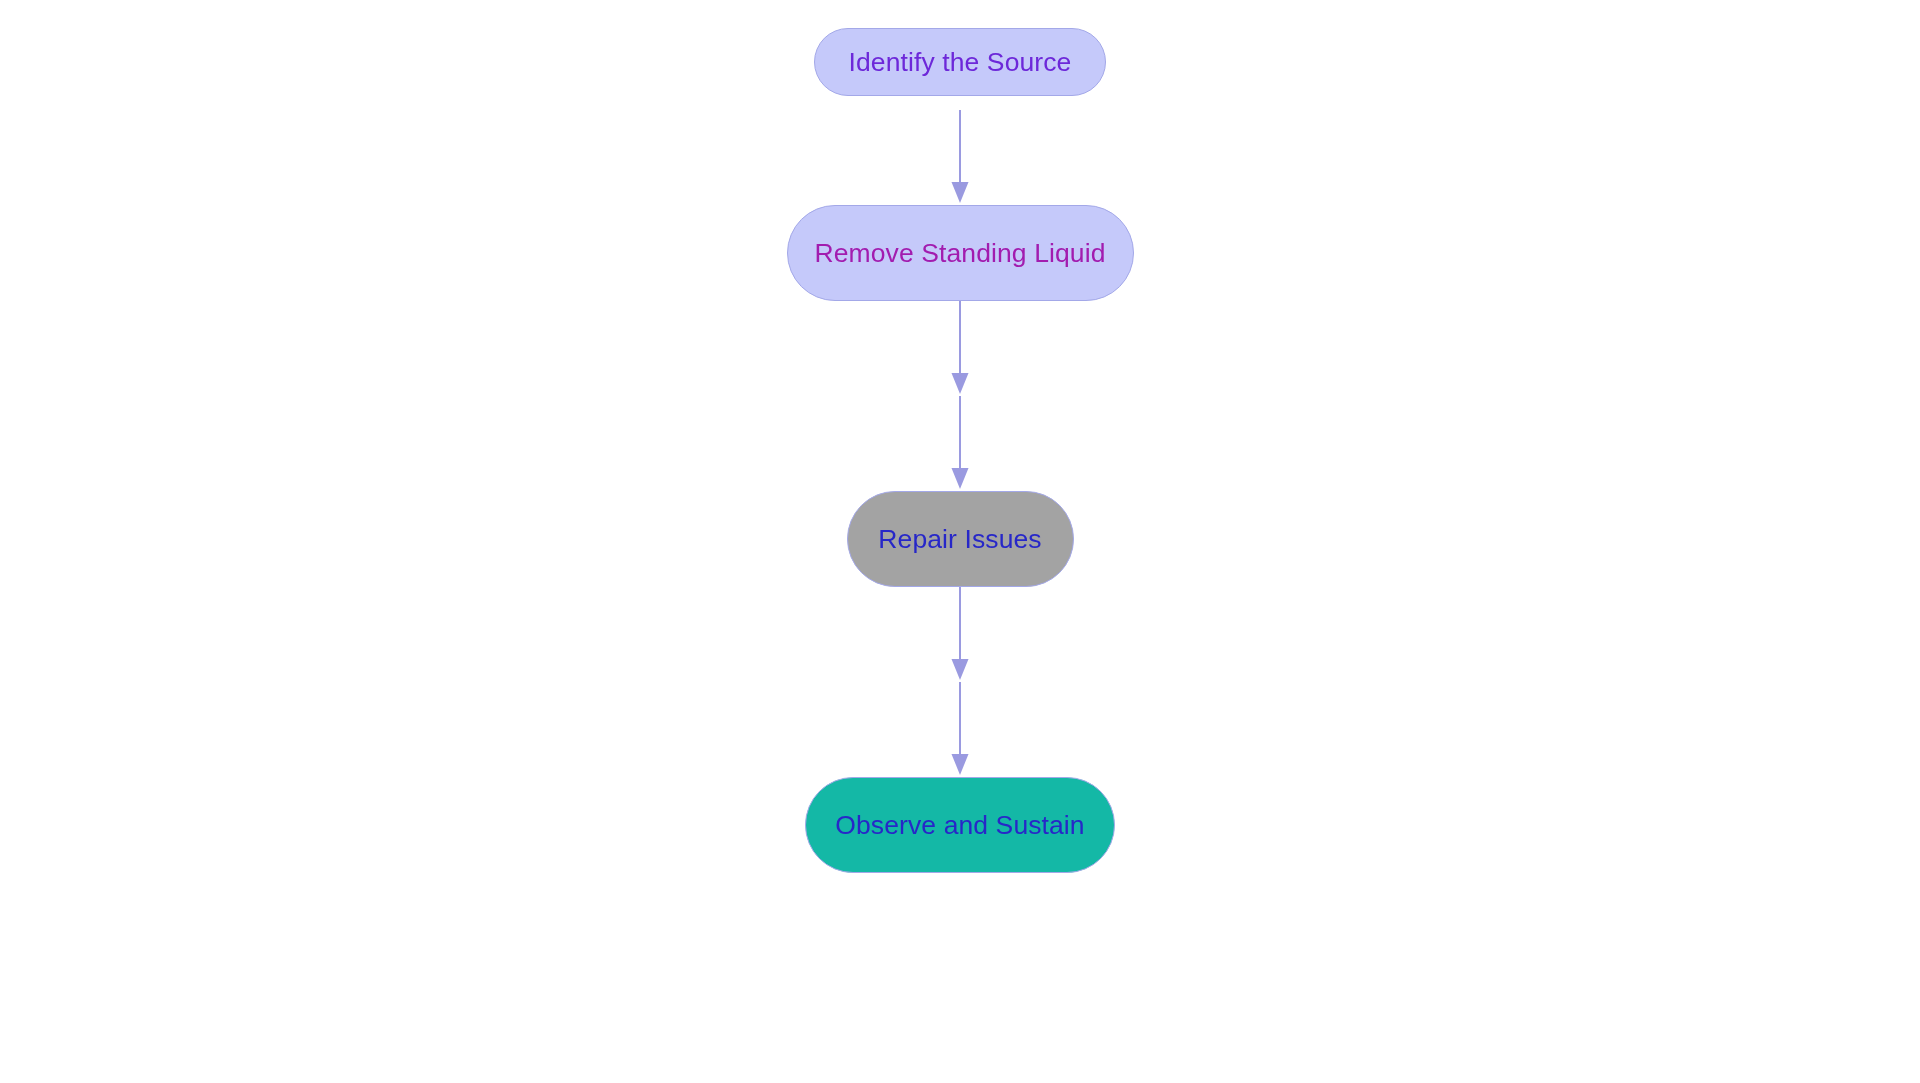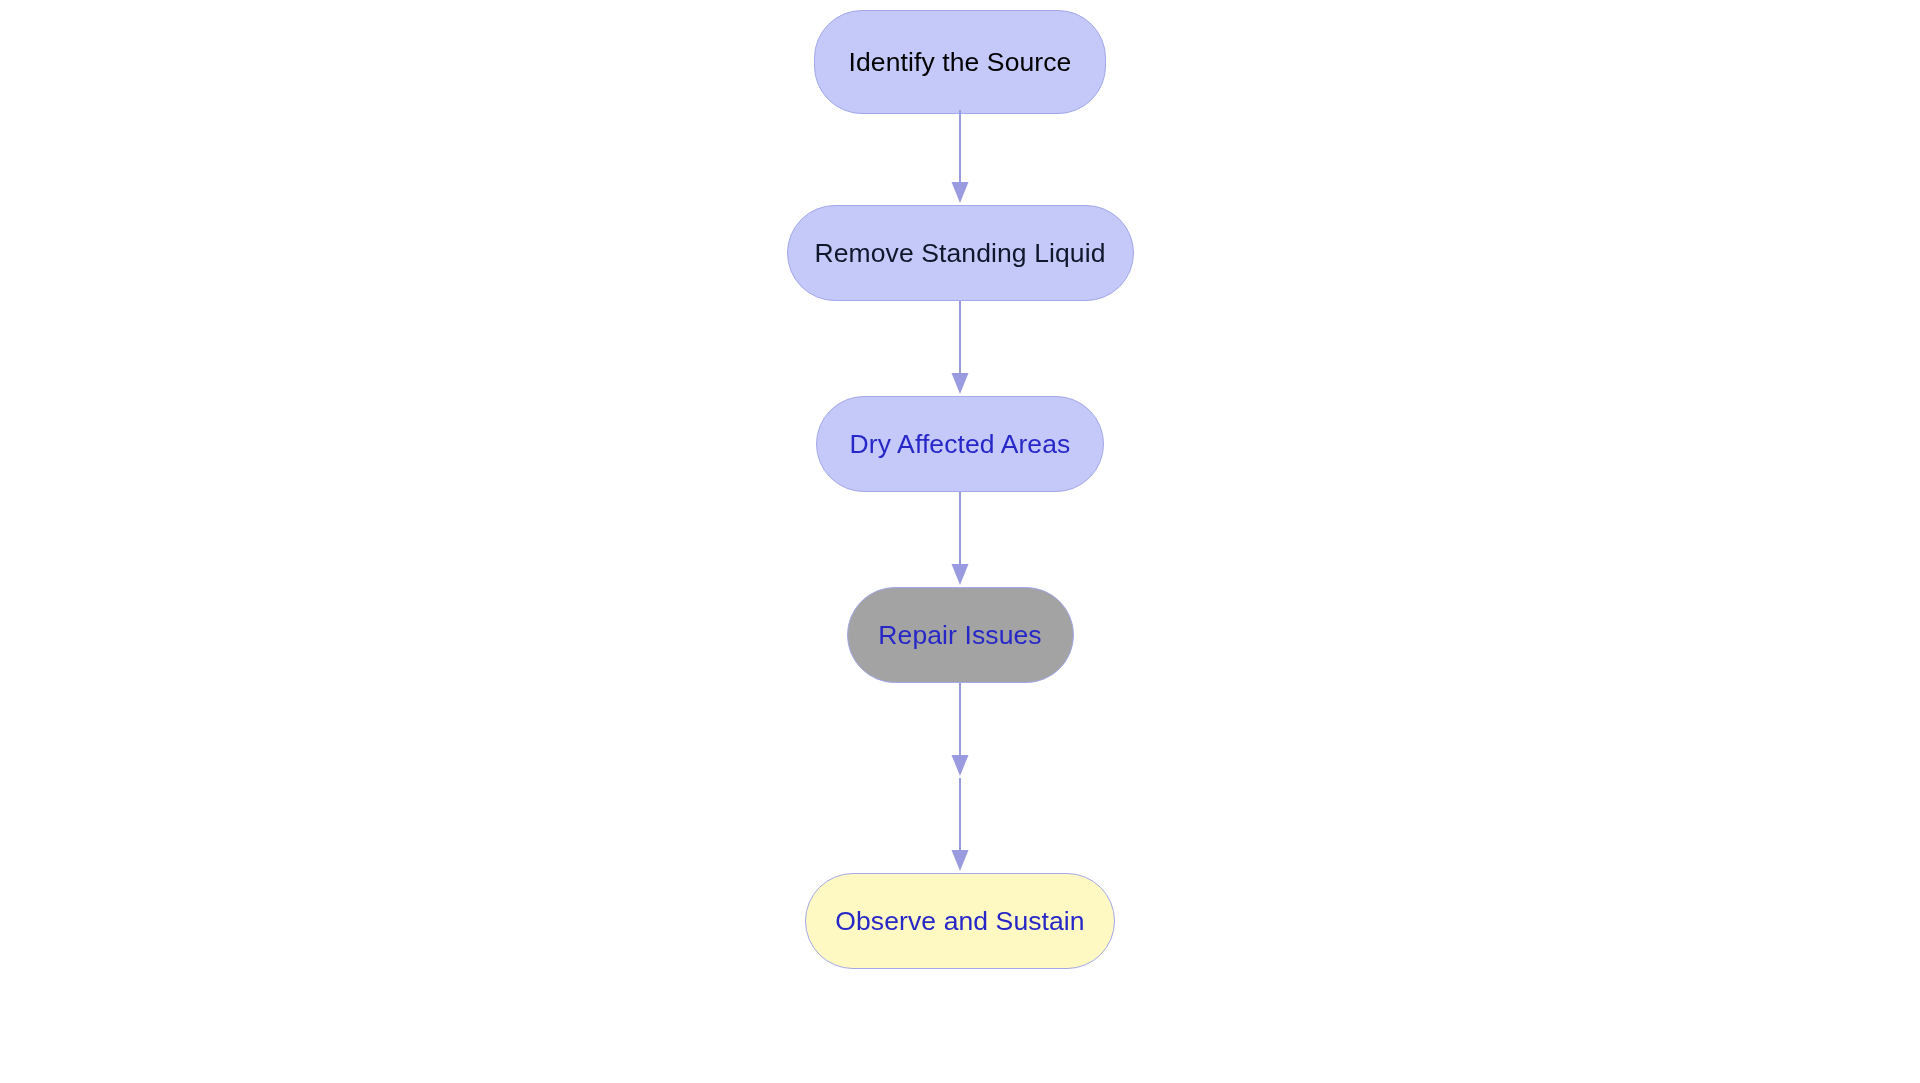--- a/index.html
+++ b/index.html
@@ -83,50 +83,45 @@
   
   .flow-column { padding-top: 14px; }
 </style>
 </head>
 <body>
 
 <div id="flow-canvas" style="background: rgb(255, 255, 255);">
   <div class="flow-column">
 
     <div class="node-row">
-      <div class="flow-node" style="width: 292px; height: 104px; border-radius: 48px; background: rgb(197, 201, 250); border-color: rgb(163, 168, 232); color: #000000;">
+      <div class="flow-node" style="width: 292px; height: 68px; border-radius: 48px; background: rgb(197, 201, 250); border-color: rgb(163, 168, 232); color: #6d28d9;">
         <span class="node-label">Identify the Source</span>
       </div>
     </div>
 
     <div class="connector">
       <svg width="24" height="95" viewBox="0 0 24 95" aria-hidden="true">
         <line x1="12" y1="0" x2="12" y2="74" stroke="#9a9ae0" stroke-width="2"></line>
         <polygon points="3.5,72 20.5,72 12,93" fill="#9a9ae0"></polygon>
       </svg>
     </div>
 
     <div class="node-row">
-      <div class="flow-node" style="width: 347px; height: 96px; border-radius: 48px; background: rgb(197, 201, 250); border-color: rgb(163, 168, 232); color: #0f172a;">
+      <div class="flow-node" style="width: 347px; height: 96px; border-radius: 48px; background: rgb(197, 201, 250); border-color: rgb(163, 168, 232); color: #a21caf;">
         <span class="node-label">Remove Standing Liquid</span>
       </div>
     </div>
 
     <div class="connector">
       <svg width="24" height="95" viewBox="0 0 24 95" aria-hidden="true">
         <line x1="12" y1="0" x2="12" y2="74" stroke="#9a9ae0" stroke-width="2"></line>
         <polygon points="3.5,72 20.5,72 12,93" fill="#9a9ae0"></polygon>
       </svg>
     </div>
 
-    <div class="node-row">
-      <div class="flow-node" style="width: 288px; height: 96px; border-radius: 48px; background: rgb(197, 201, 250); border-color: rgb(163, 168, 232); color: rgb(39, 39, 200);">
-        <span class="node-label">Dry Affected Areas</span>
-      </div>
-    </div>
 
     <div class="connector">
       <svg width="24" height="95" viewBox="0 0 24 95" aria-hidden="true">
         <line x1="12" y1="0" x2="12" y2="74" stroke="#9a9ae0" stroke-width="2"></line>
         <polygon points="3.5,72 20.5,72 12,93" fill="#9a9ae0"></polygon>
       </svg>
     </div>
 
     <div class="node-row">
       <div class="flow-node" style="width: 227px; height: 96px; border-radius: 48px; background: #a3a3a3; border-color: rgb(163, 168, 232); color: rgb(39, 39, 200);">
@@ -143,19 +138,19 @@
 
 
     <div class="connector">
       <svg width="24" height="95" viewBox="0 0 24 95" aria-hidden="true">
         <line x1="12" y1="0" x2="12" y2="74" stroke="#9a9ae0" stroke-width="2"></line>
         <polygon points="3.5,72 20.5,72 12,93" fill="#9a9ae0"></polygon>
       </svg>
     </div>
 
     <div class="node-row">
-      <div class="flow-node" style="width: 310px; height: 96px; border-radius: 48px; background: #fef9c3; border-color: rgb(163, 168, 232); color: rgb(39, 39, 200);">
+      <div class="flow-node" style="width: 310px; height: 96px; border-radius: 48px; background: #14b8a6; border-color: rgb(163, 168, 232); color: rgb(39, 39, 200);">
         <span class="node-label">Observe and Sustain</span>
       </div>
     </div>
 
   </div>
 </div>
 
 </body></html>

